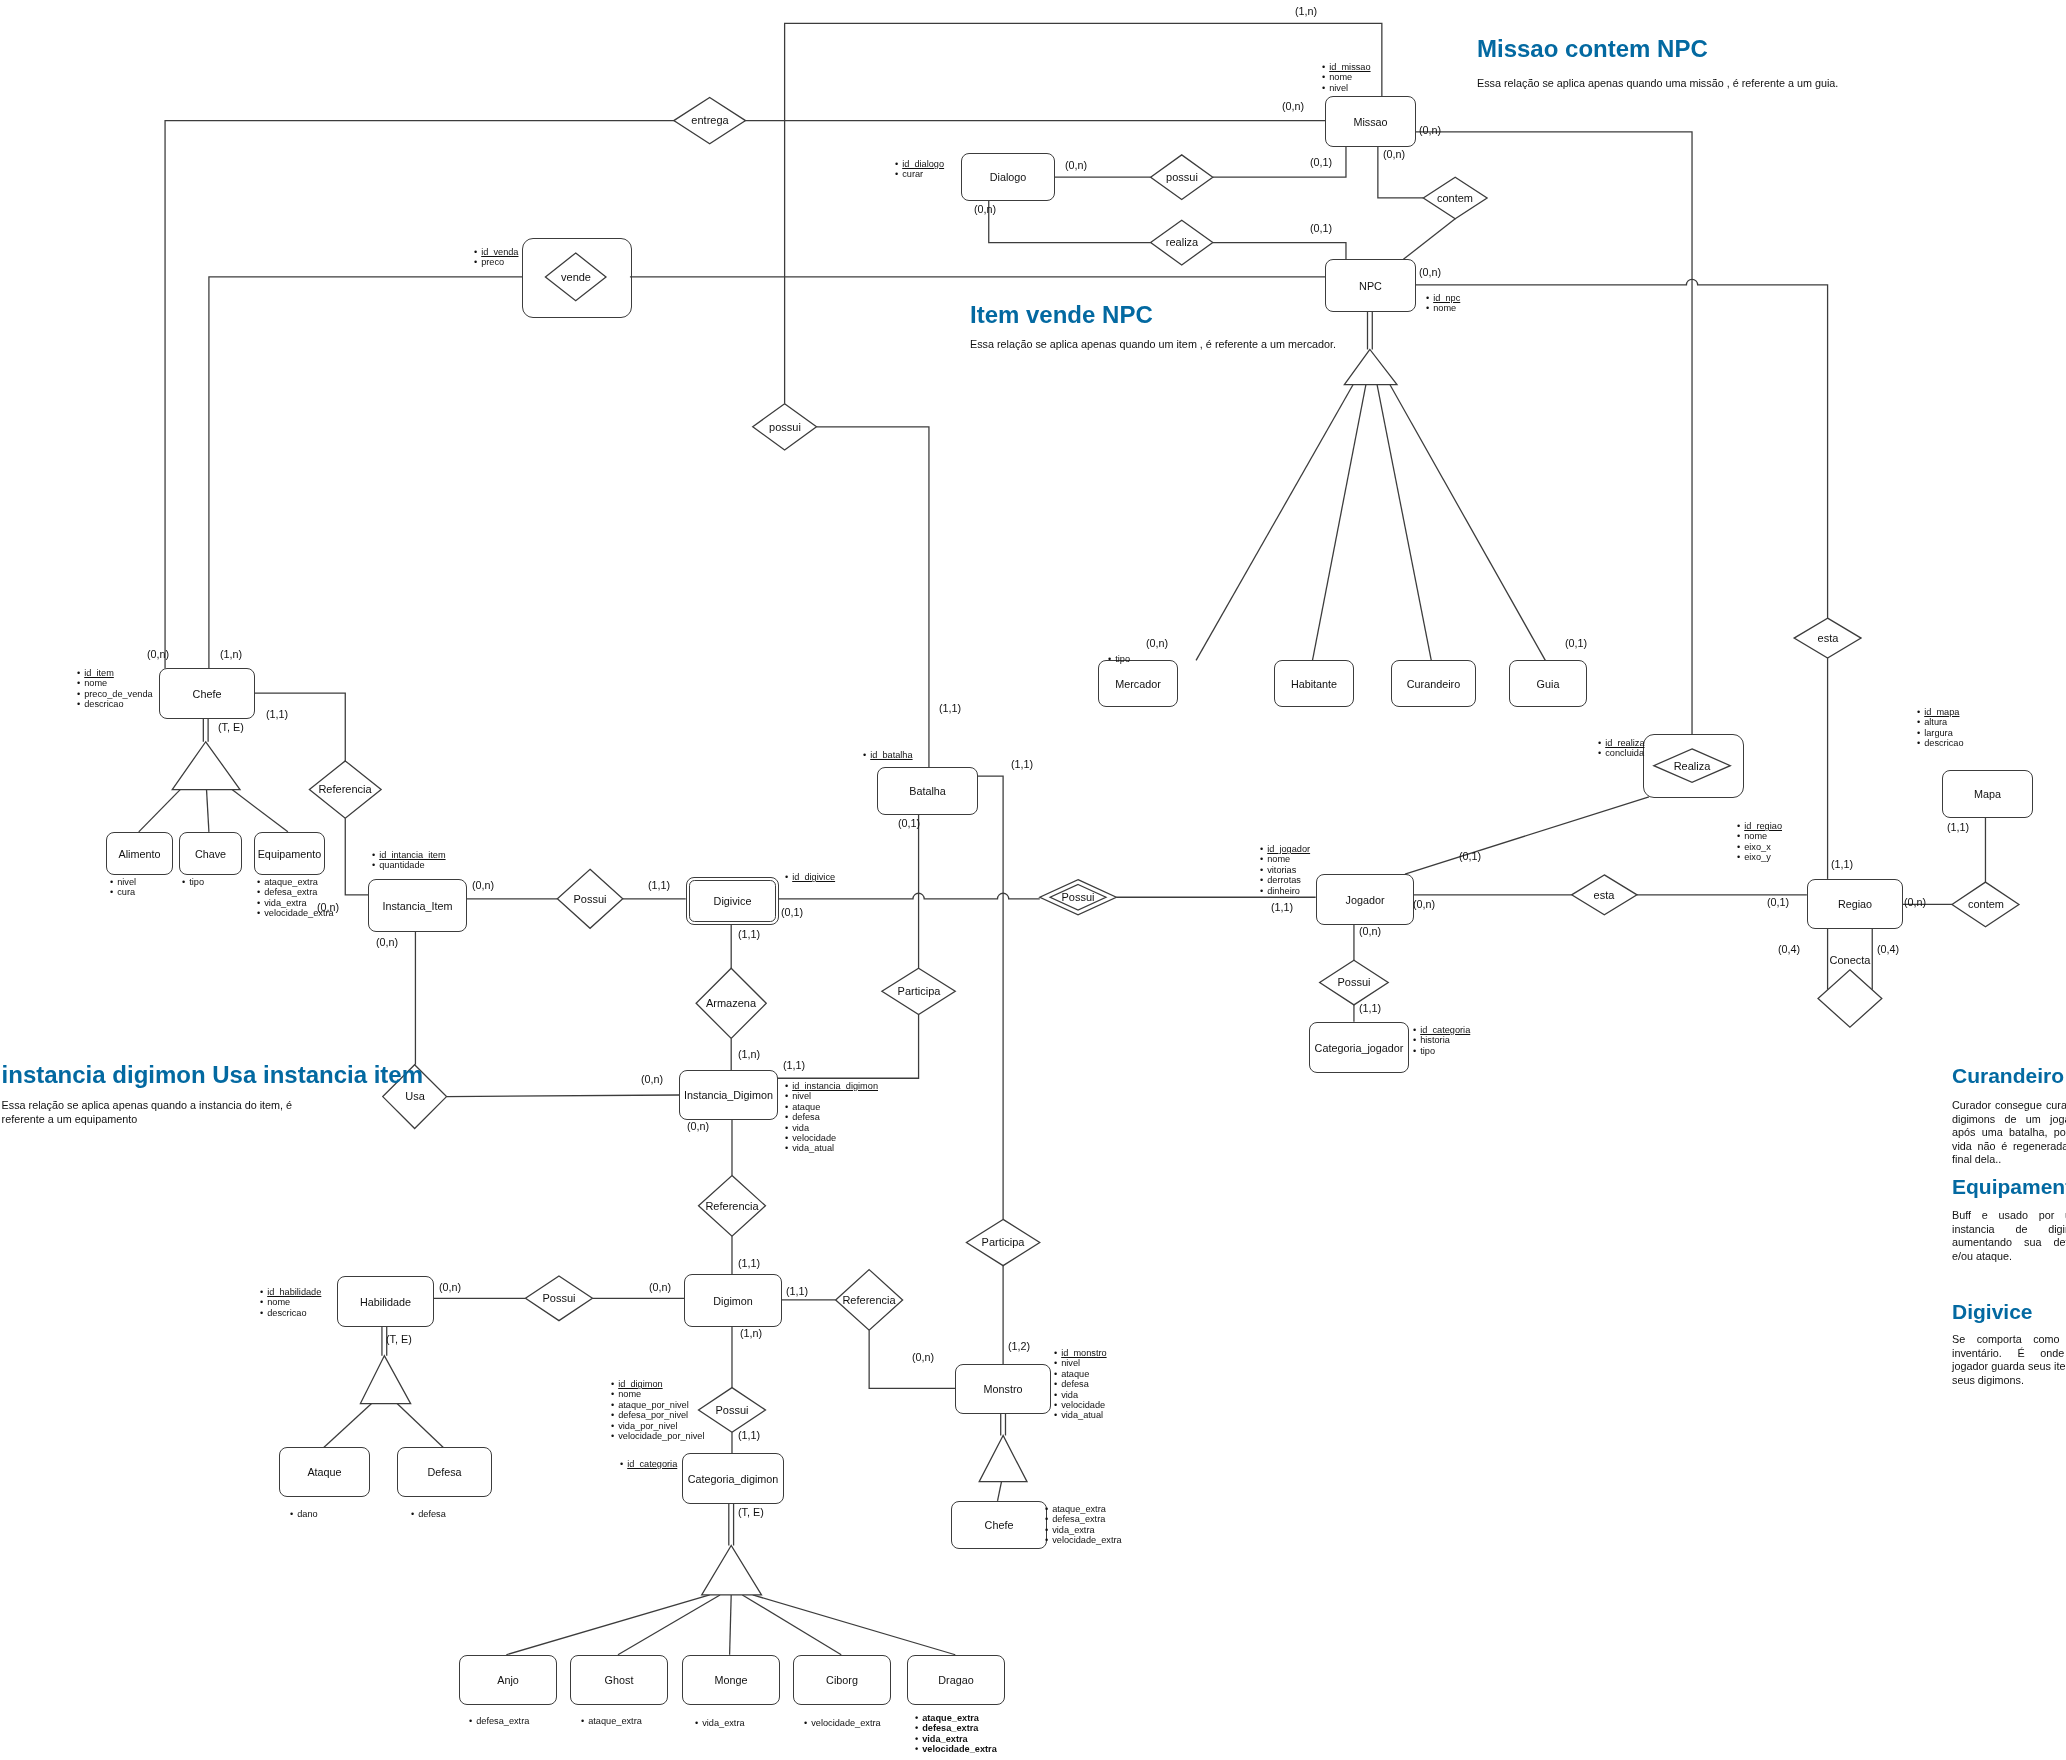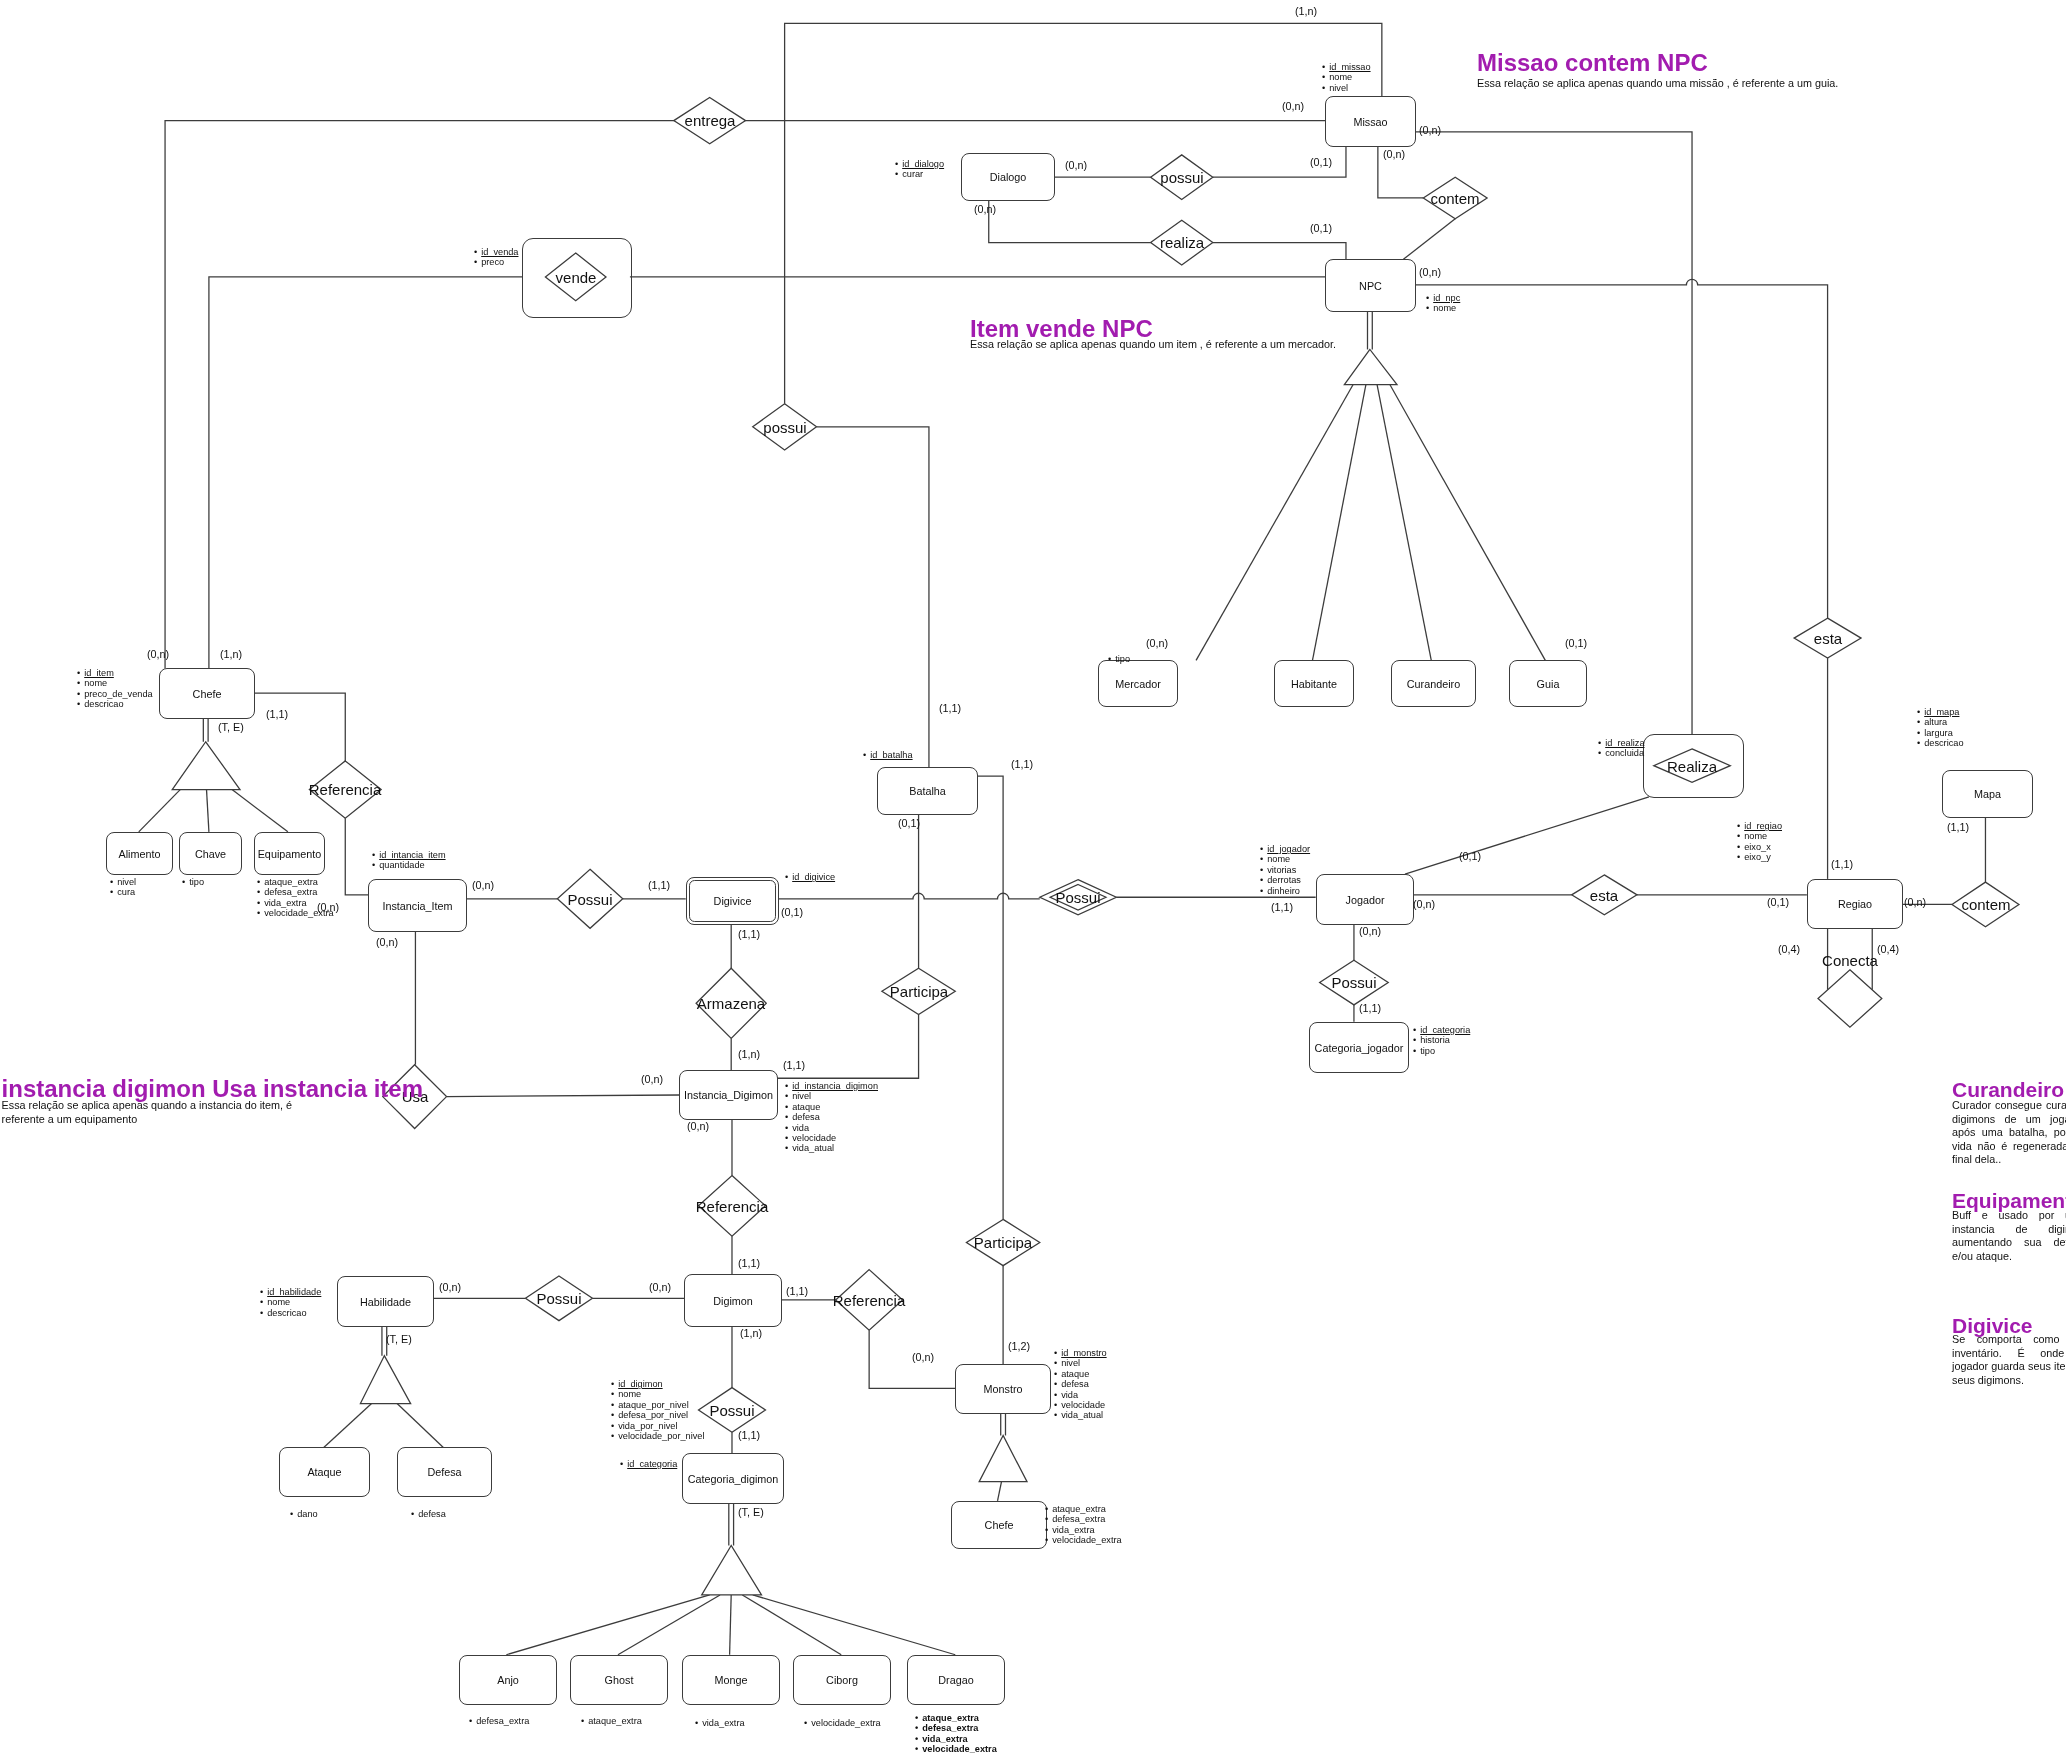--- a/index.html
+++ b/index.html
@@ -3,28 +3,28 @@
 <meta charset="utf-8">
 <style>
   html,body{margin:0;padding:0;background:#fff;}
   .canvas{position:relative;width:2066px;height:1761px;background:#fff;overflow:hidden;
           font-family:"Liberation Sans","DejaVu Sans",sans-serif;color:#111;}
   svg.wires{position:absolute;left:0;top:0;z-index:1;}
   .abox{position:absolute;border:1.3px solid #3c3c3c;border-radius:11px;background:#fff;z-index:0;}
   .en{position:absolute;border:1.3px solid #3c3c3c;border-radius:8px;background:#fff;display:flex;
       align-items:center;justify-content:center;font-size:10.8px;z-index:2;}
   .en.dbl::after{content:"";position:absolute;inset:2.4px;border:1.2px solid #3c3c3c;border-radius:5.6px;}
-  .rl{position:absolute;transform:translate(-50%,-50%);font-size:15px;z-index:3;white-space:nowrap;text-align:right;}
+  .rl{position:absolute;transform:translate(-50%,-50%);font-size:11px;z-index:3;white-space:nowrap;text-align:right;}
   .cd{position:absolute;font-style:normal;font-size:10.8px;z-index:3;white-space:nowrap;}
   .at{position:absolute;margin:0;padding:0;list-style:none;font-size:9.2px;z-index:3;}
   .at li{white-space:nowrap;line-height:10.4px;}
   .at li::before{content:"•";display:inline-block;width:7.2px;}
   .at li.pk{text-decoration:underline;}
   .at li.b{font-weight:bold;}
-  .nt{position:absolute;font-weight:bold;z-index:3;white-space:nowrap;color:#a21caf;margin-top:14px;}
+  .nt{position:absolute;font-weight:bold;z-index:3;white-space:nowrap;color:#0369a1;}
   .h30{font-size:24px;} .h26{font-size:21px;}
   .nb{position:absolute;font-size:10.8px;z-index:3;line-height:13.6px;}
   .just{text-align:justify;}
 </style>
 </head>
 <body>
 
 <div class="canvas">
 
   <div class="abox" style="left:522px;top:238px;width:108px;height:78px"></div>

